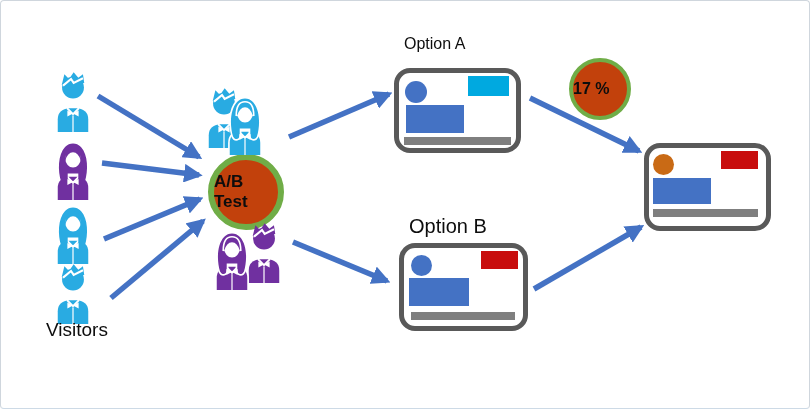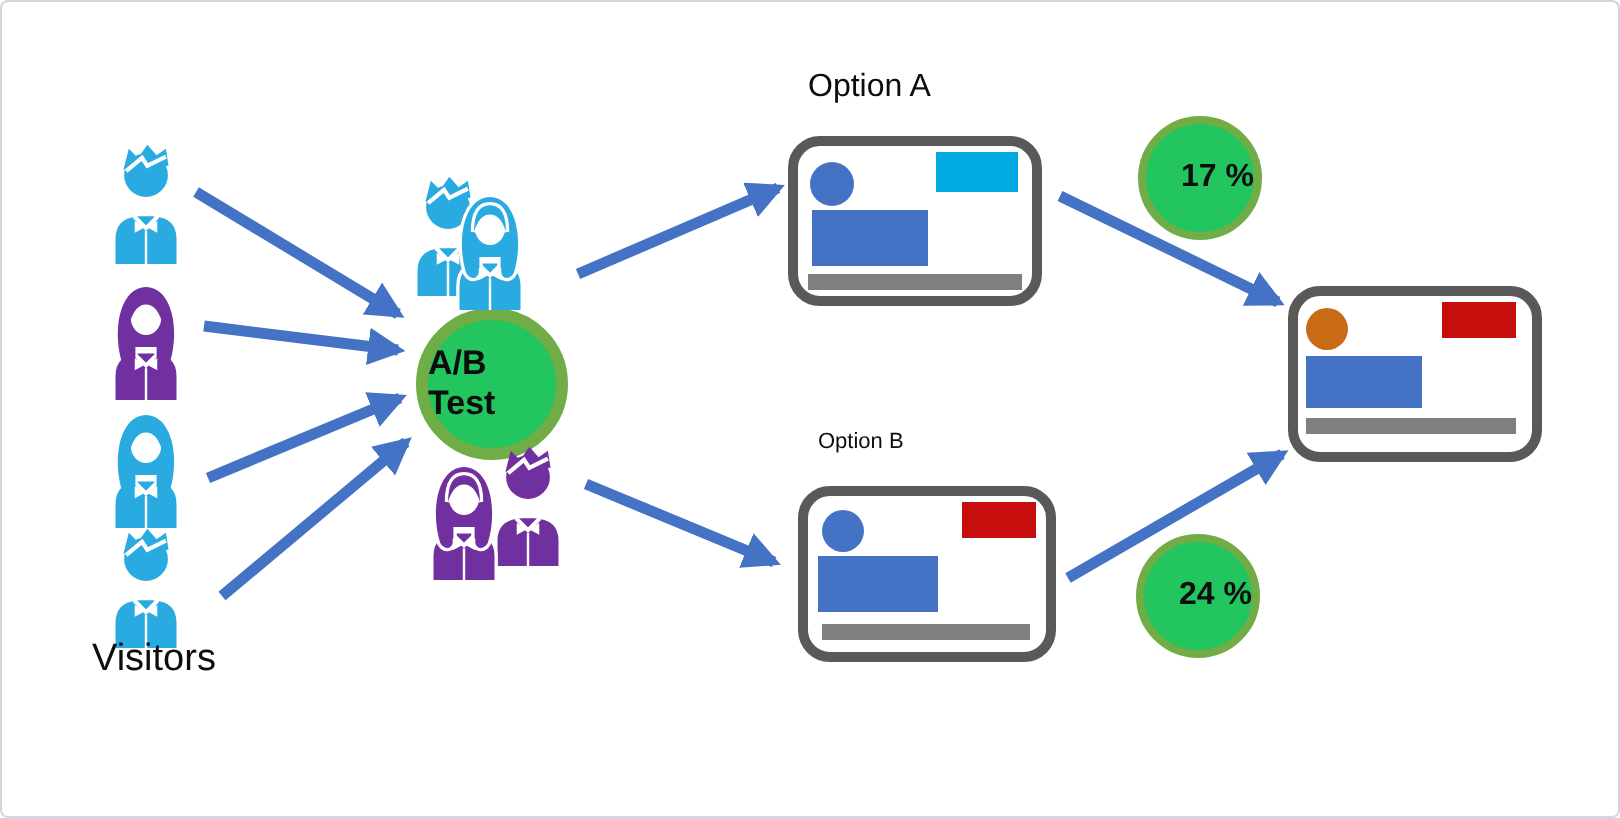--- a/index.html
+++ b/index.html
@@ -16,22 +16,22 @@
   .abs{position:absolute;}
   svg.layer{position:absolute; left:0; top:0; width:810px; height:409px; pointer-events:none;}
   .arrow{stroke:var(--arrow); stroke-width:5.5; fill:none;}
   #ah path{fill:var(--arrow);}
   .person{overflow:visible;}
   .person.cyan{color:var(--cyan);}
   .person.purple{color:var(--purple);}
   .halo{stroke:#fff; stroke-width:5px; paint-order:stroke;}
   .label{color:var(--ink); font-weight:normal;}
   .ring{
-    background:#22c55e; border-radius:50%; display:flex; align-items:center;
-    justify-content:flex-end; color:var(--ink); font-weight:bold; box-sizing:border-box;
+    background:#c2410c; border-radius:50%; display:flex; align-items:center;
+    justify-content:flex-start; color:var(--ink); font-weight:bold; box-sizing:border-box;
   }
   .ab-ring{border:6px solid var(--green); width:76px; height:76px; font-size:17px;}
   .pct-ring{border:4px solid var(--green); width:62px; height:62px; font-size:16px;}
   .card{
     background:#fff; border:5px solid var(--card-border); border-radius:16px;
     box-sizing:border-box;
   }
   .dot{border-radius:50%; position:absolute;}
   .blue{background:var(--shape-blue);} .cyanfill{background:var(--cyan-rect);}
   .redfill{background:var(--red);} .orangefill{background:var(--orange);}
@@ -123,29 +123,26 @@
   <div class="abs card" style="left:393px;top:67px;width:127px;height:85px">
     <div class="dot blue" style="left:6px;top:8px;width:22px;height:22px"></div>
     <div class="rect cyanfill" style="left:69px;top:3px;width:41px;height:20px"></div>
     <div class="rect blue" style="left:7px;top:32px;width:58px;height:28px"></div>
     <div class="bar" style="left:5px;top:64px;width:107px;height:8px"></div>
   </div>
   <div class="abs ring pct-ring" style="left:568px;top:57px">
     <span>17 %</span>
   </div>
 
-  <div class="abs label" style="left:408px;top:214px;font-size:11px">Option B</div>
+  <div class="abs label" style="left:408px;top:214px;font-size:20px">Option B</div>
   <div class="abs card" style="left:398px;top:242px;width:129px;height:88px">
     <div class="dot blue" style="left:7px;top:7px;width:21px;height:21px"></div>
     <div class="rect redfill" style="left:77px;top:3px;width:37px;height:18px"></div>
     <div class="rect blue" style="left:5px;top:30px;width:60px;height:28px"></div>
     <div class="bar" style="left:7px;top:64px;width:104px;height:8px"></div>
-  </div>
-  <div class="abs ring pct-ring" style="left:567px;top:266px">
-    <span>24 %</span>
   </div>
 
   <div class="abs card" style="left:643px;top:142px;width:127px;height:88px">
     <div class="dot orangefill" style="left:4px;top:6px;width:21px;height:21px"></div>
     <div class="rect redfill" style="left:72px;top:3px;width:37px;height:18px"></div>
     <div class="rect blue" style="left:4px;top:30px;width:58px;height:26px"></div>
     <div class="bar" style="left:4px;top:61px;width:105px;height:8px"></div>
   </div>
 
 </div>

